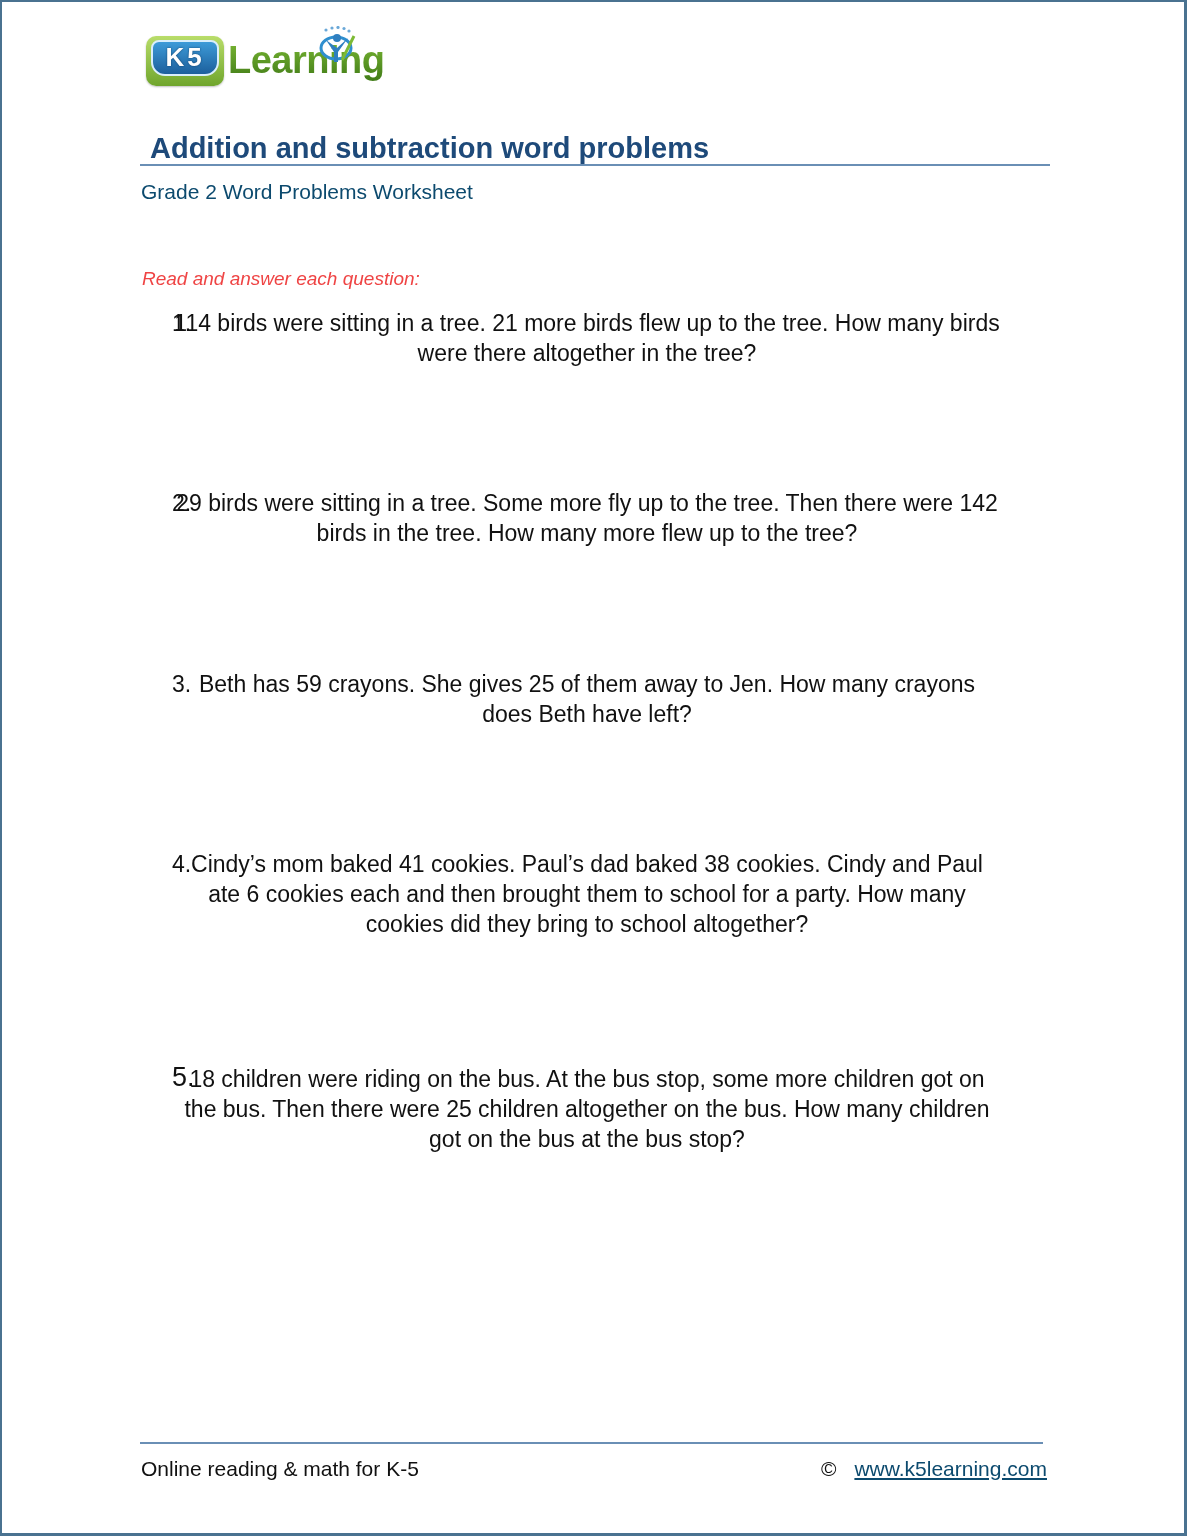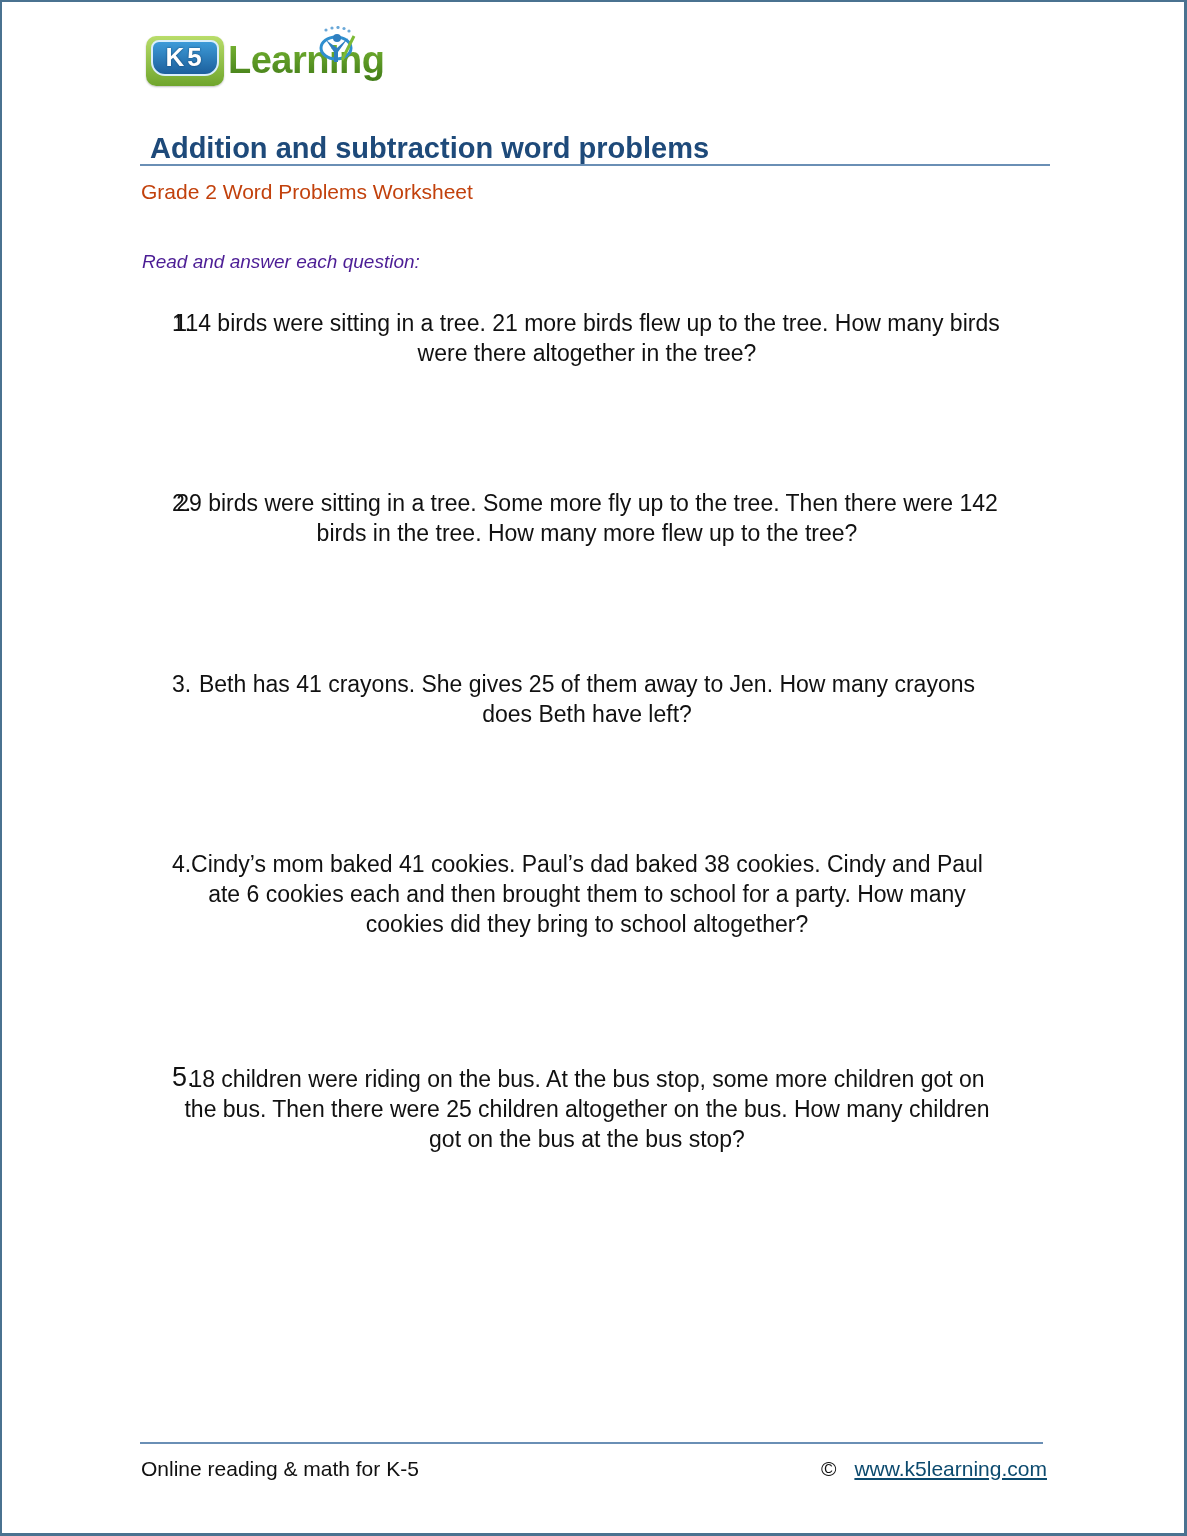--- a/index.html
+++ b/index.html
@@ -91,31 +91,31 @@
       top: 164px;
       width: 910px;
       height: 2px;
       background: #6a8fb5;
     }
     .subtitle {
       position: absolute;
       left: 141px;
       top: 178px;
       font-size: 21px;
-      color: #c2410c;
+      color: #0c4a6e;
       line-height: 28px;
       white-space: nowrap;
     }
     .instructions {
       position: absolute;
       left: 142px;
-      top: 249px;
+      top: 266px;
       font-size: 19px;
       font-style: italic;
-      color: #4c1d95;
+      color: #ef4444;
       line-height: 26px;
       white-space: nowrap;
     }
     
     .question {
       position: absolute;
       left: 172px;
       width: 880px;
       font-size: 23px;
       color: #111111;
@@ -213,21 +213,21 @@
   <span class="q-text">114 birds were sitting in a tree. 21 more birds flew up to the tree. How many birds were there altogether in the tree?</span>
 </div>
 
 <div class="question q2">
   <span class="q-num">2.</span>
   <span class="q-text">29 birds were sitting in a tree. Some more fly up to the tree. Then there were 142 birds in the tree. How many more flew up to the tree?</span>
 </div>
 
 <div class="question q3">
   <span class="q-num">3.</span>
-  <span class="q-text">Beth has 41 crayons. She gives 25 of them away to Jen. How many crayons does Beth have left?</span>
+  <span class="q-text">Beth has 59 crayons. She gives 25 of them away to Jen. How many crayons does Beth have left?</span>
 </div>
 
 <div class="question q4">
   <span class="q-num">4.</span>
   <span class="q-text">Cindy’s mom baked 41 cookies. Paul’s dad baked 38 cookies. Cindy and Paul ate 6 cookies each and then brought them to school for a party. How many cookies did they bring to school altogether?</span>
 </div>
 
 <div class="question q5">
   <span class="q-num big">5.</span>
   <span class="q-text">18 children were riding on the bus. At the bus stop, some more children got on the bus. Then there were 25 children altogether on the bus. How many children got on the bus at the bus stop?</span>

